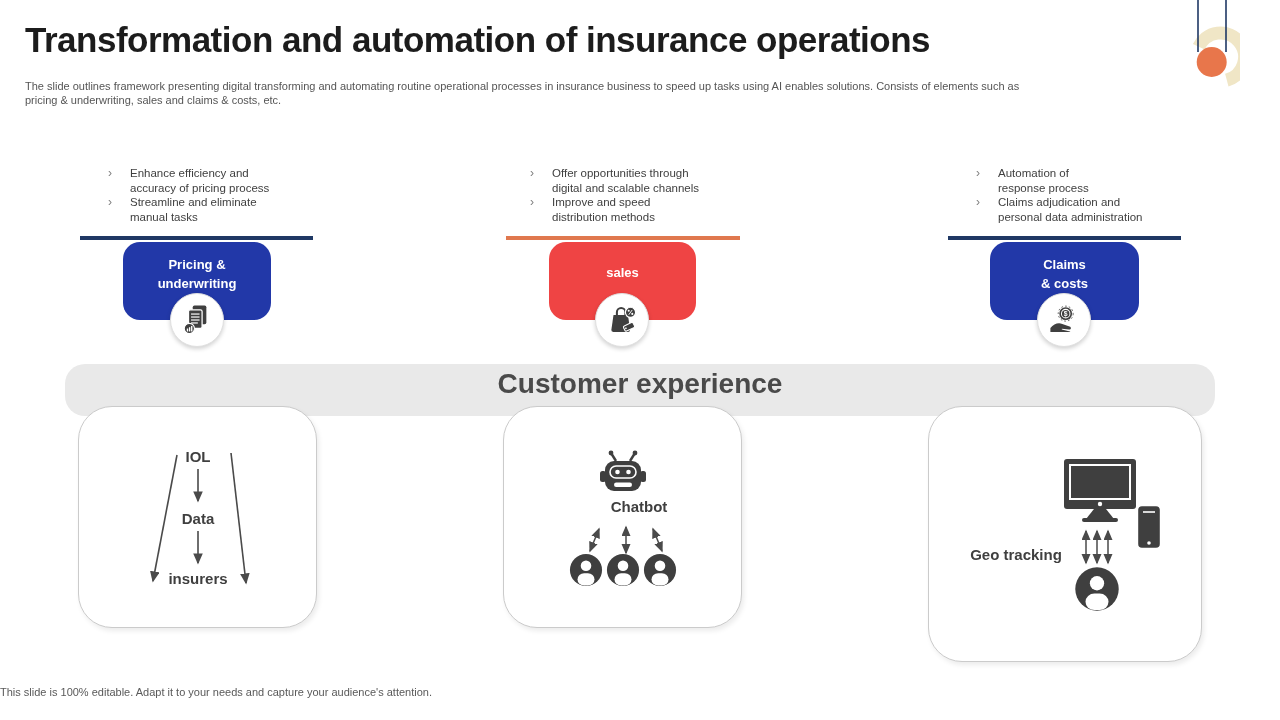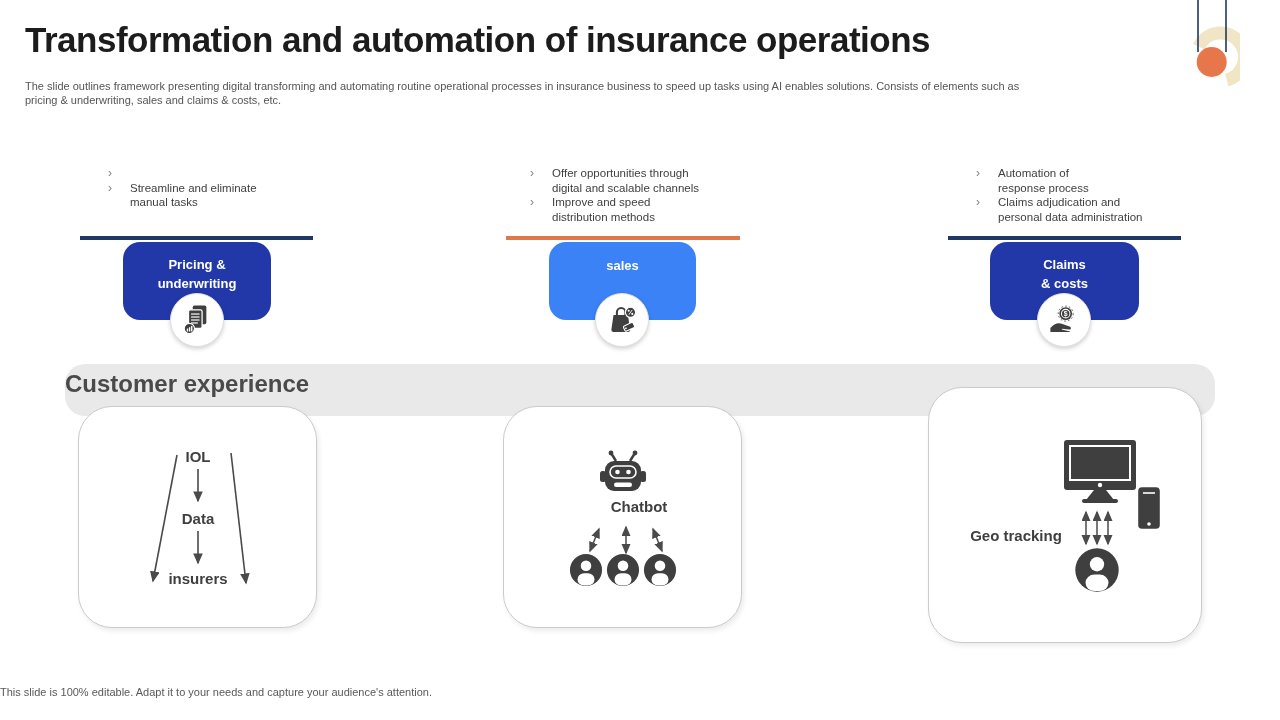--- a/index.html
+++ b/index.html
@@ -31,45 +31,45 @@
   .underline.u1 { left:80px;  width:233px; background:#1f3864; }
   .underline.u2 { left:506px; width:234px; background:#e0784e; }
   .underline.u3 { left:948px; width:233px; background:#1f3864; }
   .catbox {
     position:absolute; top:242px; height:78px; border-radius:17px;
     display:flex; align-items:flex-start; justify-content:center;
     color:#ffffff; font-weight:bold; font-size:13px; line-height:19px;
     text-align:center; white-space:pre-line; padding-top:13px;
   }
   .catbox.b1 { left:123px; width:148px; background:#2238a8; }
-  .catbox.b2 { left:549px; width:147px; background:#3b82f6; padding-top:14px; }
+  .catbox.b2 { left:549px; width:147px; background:#ef4444; padding-top:21px; }
   .catbox.b3 { left:990px; width:149px; background:#2238a8; }
   .iconcircle {
     position:absolute; top:293px; width:54px; height:54px; border-radius:50%;
     background:#ffffff; border:1px solid #e0e0e0;
     box-shadow:0 2px 4px rgba(0,0,0,0.18);
     display:flex; align-items:center; justify-content:center; z-index:3;
   }
   .iconcircle.ic1 { left:170px; }
   .iconcircle.ic2 { left:595px; }
   .iconcircle.ic3 { left:1037px; }
   
   .banner {
     position:absolute; left:65px; top:364px; width:1150px; height:52px;
-    background:#e9e9e9; border-radius:20px; 
-    font-size:24px; font-weight:bold; color:#4a4a4a; line-height:40px;
+    background:#e9e9e9; border-radius:20px; text-align:center;
+    font-size:28px; font-weight:bold; color:#4a4a4a; line-height:40px;
   }
   
   .card {
     position:absolute; background:#ffffff; border:1px solid #cbcbcb;
     border-radius:34px; box-shadow:2px 3px 5px rgba(0,0,0,0.08);
   }
   .card.card1 { left:78px;  top:406px; width:239px; height:222px; }
   .card.card2 { left:503px; top:406px; width:239px; height:222px; }
-  .card.card3 { left:928px; top:387px; width:274px; height:256px; }
+  .card.card3 { left:928px; top:406px; width:274px; height:256px; }
   .cardsvg { position:absolute; left:0; top:0; }
   .nlabel {
     position:absolute; transform:translateX(-50%);
     font-size:15px; font-weight:bold; color:#3f3f3f; white-space:nowrap;
   }
   .footer {
     position:absolute; left:0; top:686px; width:1280px; text-align:left;
     font-size:11px; color:#595959;
   }
 </style>
@@ -82,20 +82,22 @@
 <svg class="pendant" width="80" height="110" viewBox="0 0 80 110">
   <path d="M38.8,46.8 A24,24 0 1 1 66.8,80.1" fill="none" stroke="#f0e6c6" stroke-width="13"></path>
   <line x1="38" y1="0" x2="38" y2="52" stroke="#1f3864" stroke-width="1.6"></line>
   <line x1="66" y1="0" x2="66" y2="52" stroke="#1f3864" stroke-width="1.6"></line>
   <circle cx="51.7" cy="62" r="15" fill="#e8764b"></circle>
 </svg>
 
 <div class="bullets c1">
   <div class="bullet-row">
     <span class="chev">›</span>
+    <span class="btext">Enhance efficiency and
+accuracy of pricing process</span>
   </div>
   <div class="bullet-row">
     <span class="chev">›</span>
     <span class="btext">Streamline and eliminate
 manual tasks</span>
   </div>
 </div>
 <div class="underline u1"></div>
 <div class="catbox b1">Pricing &amp;
 underwriting</div>

